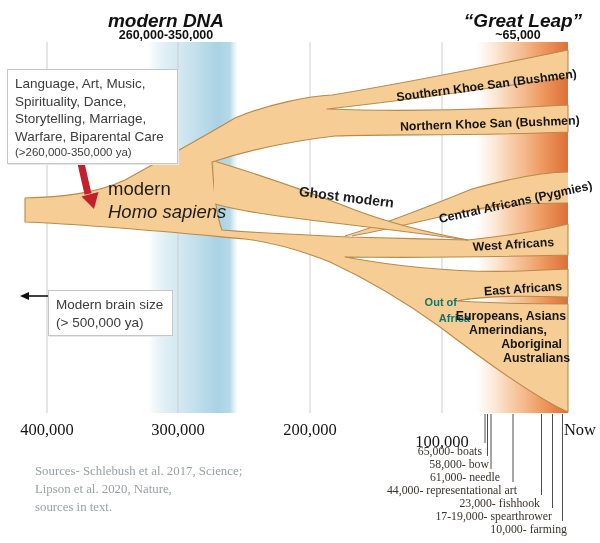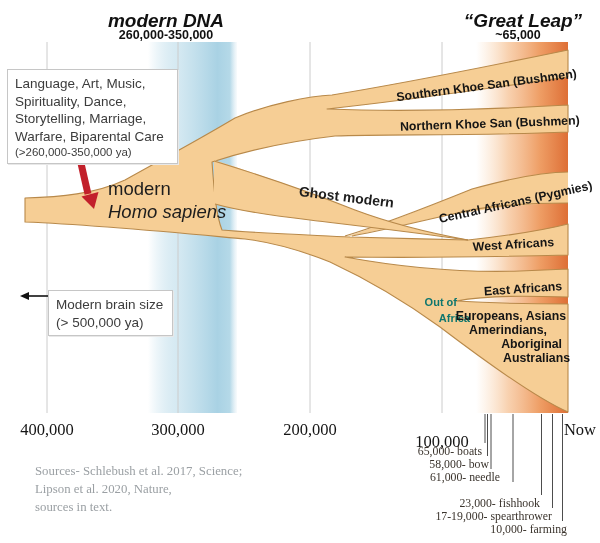--- a/index.html
+++ b/index.html
@@ -161,20 +161,21 @@
 
   <div class="abs ctr axis-lbl" style="left:2px;top:420px;width:90px;">400,000</div>
   <div class="abs ctr axis-lbl" style="left:133px;top:420px;width:90px;">300,000</div>
   <div class="abs ctr axis-lbl" style="left:265px;top:420px;width:90px;">200,000</div>
   <div class="abs ctr axis-lbl" style="left:397px;top:432px;width:90px;">100,000</div>
   <div class="abs ctr axis-lbl" style="left:557px;top:420px;width:46px;">Now</div>
 
   <div class="abs rt event-lbl" style="right:118px;top:444px;">65,000- boats</div>
   <div class="abs rt event-lbl" style="right:111px;top:457px;">58,000- bow</div>
   <div class="abs rt event-lbl" style="right:100px;top:470px;">61,000- needle</div>
+  <div class="abs rt event-lbl" style="right:83px;top:483px;">44,000- representational art</div>
   <div class="abs rt event-lbl" style="right:60px;top:496px;">23,000- fishhook</div>
   <div class="abs rt event-lbl" style="right:48px;top:509px;">17-19,000- spearthrower</div>
   <div class="abs rt event-lbl" style="right:33px;top:522px;">10,000- farming</div>
 
   <div class="abs sources" style="left:35px;top:462px;">
     <div>Sources- Schlebush et al. 2017, Science;</div>
     <div>Lipson et al. 2020, Nature,</div>
     <div>sources in text.</div>
   </div>
 

